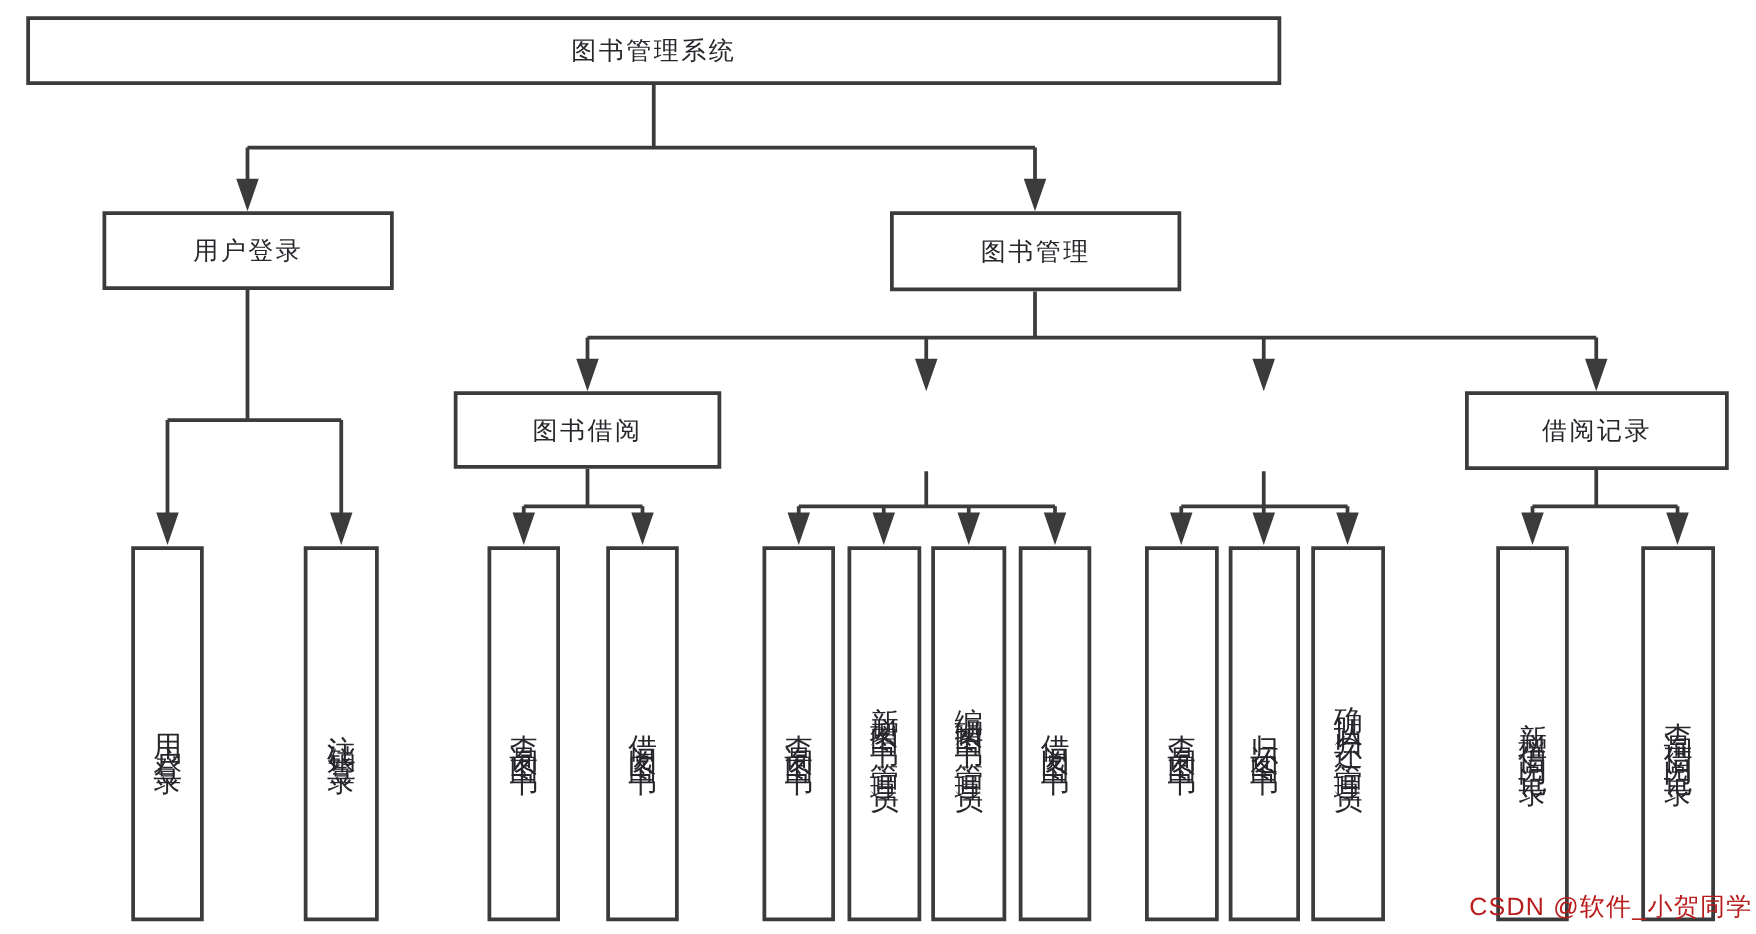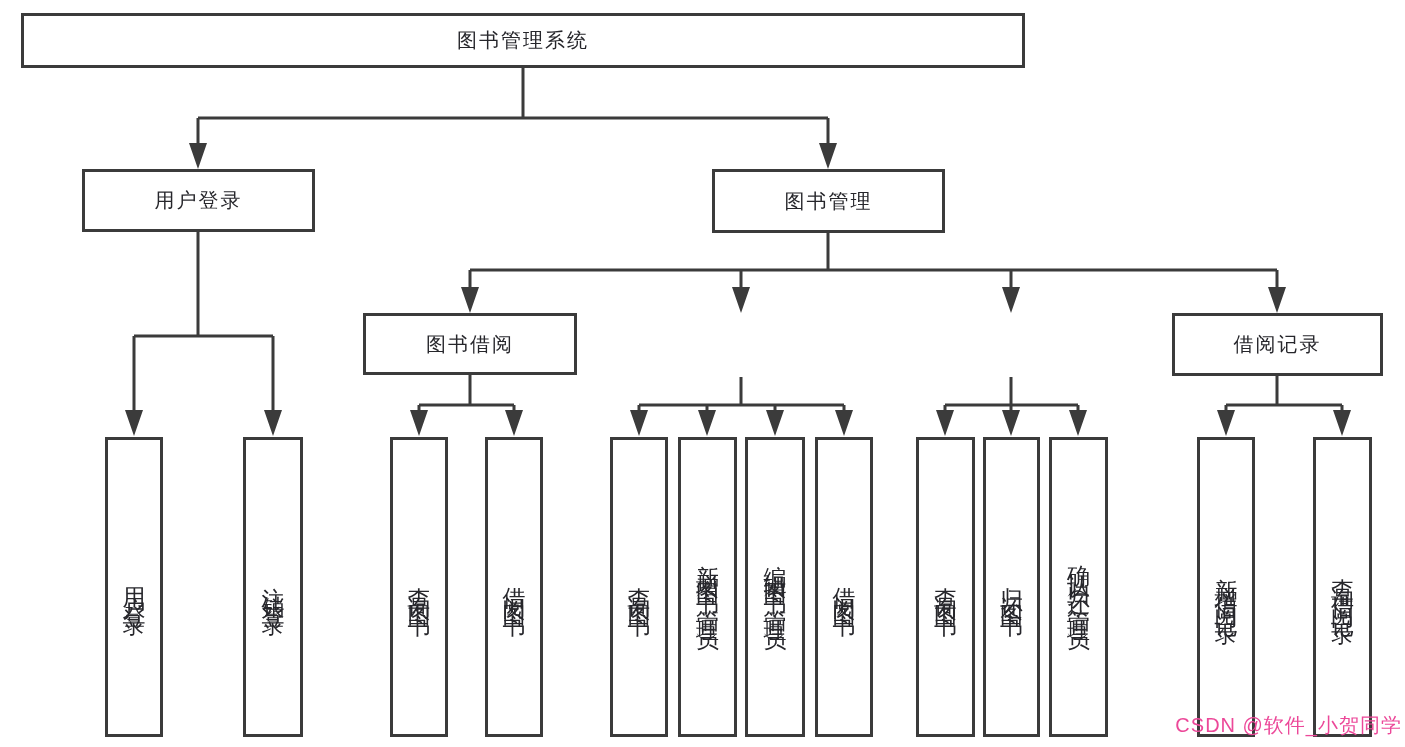--- a/index.html
+++ b/index.html
@@ -8,21 +8,21 @@
   .wires{position:absolute;left:0;top:0;width:1405px;height:747px;}
   .node{
     position:absolute;background:#ffffff;border:3px solid #3b3b3b;
     display:flex;align-items:center;justify-content:center;
     box-sizing:border-box;white-space:nowrap;
   }
   .h-node{font-size:20px;letter-spacing:2px;}
   .v-node{writing-mode:vertical-lr;font-size:23px;letter-spacing:9px;line-height:1;}
   .watermark{
     position:absolute;top:712px;right:3px;z-index:5;
-    font-size:20px;letter-spacing:1px;color:#ec4899;
+    font-size:20px;letter-spacing:1px;color:#b91c1c;
   }
 </style>
 </head>
 <body>
 
 <div class="stage">
 
   <svg class="wires" viewBox="0 0 1405 747" aria-hidden="true">
     <g>
       <path fill="none" stroke="#3b3b3b" stroke-width="3" d="

